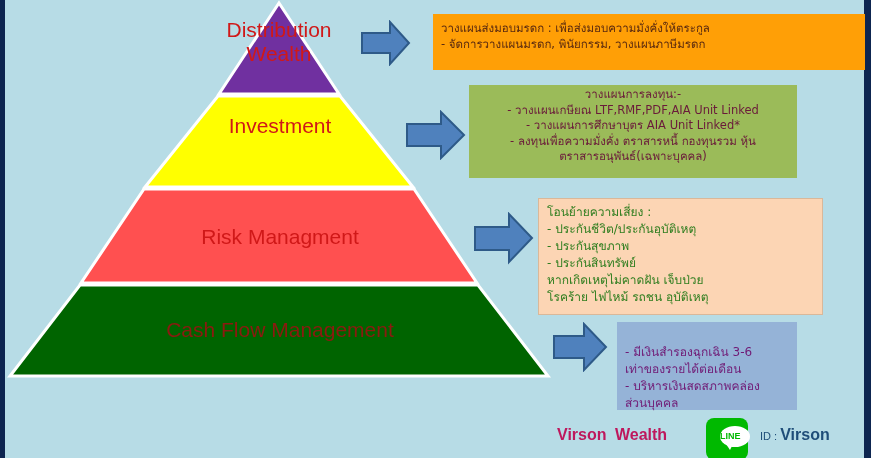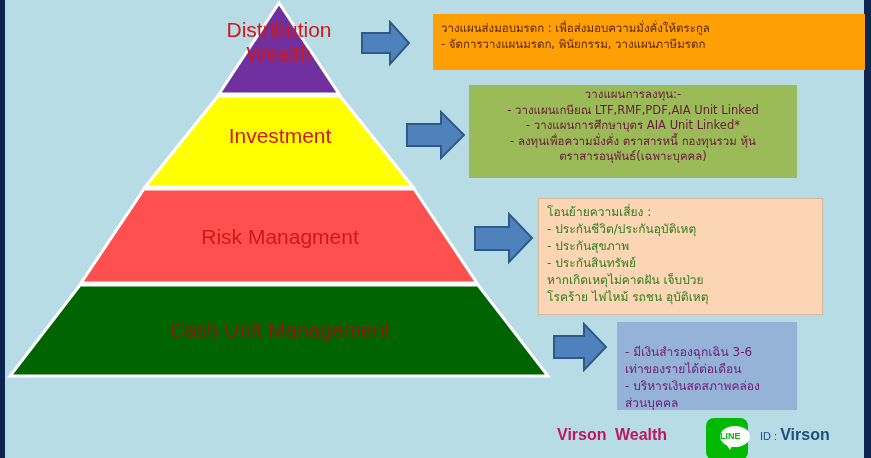--- a/index.html
+++ b/index.html
@@ -60,23 +60,23 @@
   <polygon points="279,3 339,94 219,94" fill="#7030a0" stroke="#ffffff" stroke-width="3"></polygon>
   <polygon points="218,96 340,96 413,187 145,187" fill="#ffff00" stroke="#ffffff" stroke-width="3"></polygon>
   <polygon points="144,189 414,189 477,283 81,283" fill="#ff5050" stroke="#ffffff" stroke-width="3"></polygon>
   <polygon points="80,285 478,285 548,376 10,376" fill="#006400" stroke="#ffffff" stroke-width="3"></polygon>
 </svg>
 
 <div class="layer-label" style="left:199px; top:18px; width:160px;">
   <div>Distribution</div>
   <div>Wealth</div>
 </div>
-<div class="layer-label" style="left:180px; top:124px; width:200px;">Investment</div>
+<div class="layer-label" style="left:180px; top:114px; width:200px;">Investment</div>
 <div class="layer-label" style="left:130px; top:225px; width:300px;">Risk Managment</div>
-<div class="layer-label" style="left:80px; top:318px; width:400px; color:#8b1a10;">Cash Unit Management</div>
+<div class="layer-label" style="left:80px; top:318px; width:400px; color:#8b1a10;">Cash Flow Management</div>
 
 <svg class="arrow" style="left:360px; top:20px;" width="52" height="46">
   <polygon points="2,13 30,13 30,2 49,23 30,44 30,33 2,33" fill="#4f81bd" stroke="#2e5a88" stroke-width="2"></polygon>
 </svg>
 <svg class="arrow" style="left:405px; top:110px;" width="62" height="50">
   <polygon points="2,14 36,14 36,2 59,25 36,48 36,36 2,36" fill="#4f81bd" stroke="#2e5a88" stroke-width="2"></polygon>
 </svg>
 <svg class="arrow" style="left:473px; top:212px;" width="62" height="53">
   <polygon points="2,15 36,15 36,2 59,26 36,50 36,38 2,38" fill="#4f81bd" stroke="#2e5a88" stroke-width="2"></polygon>
 </svg>

